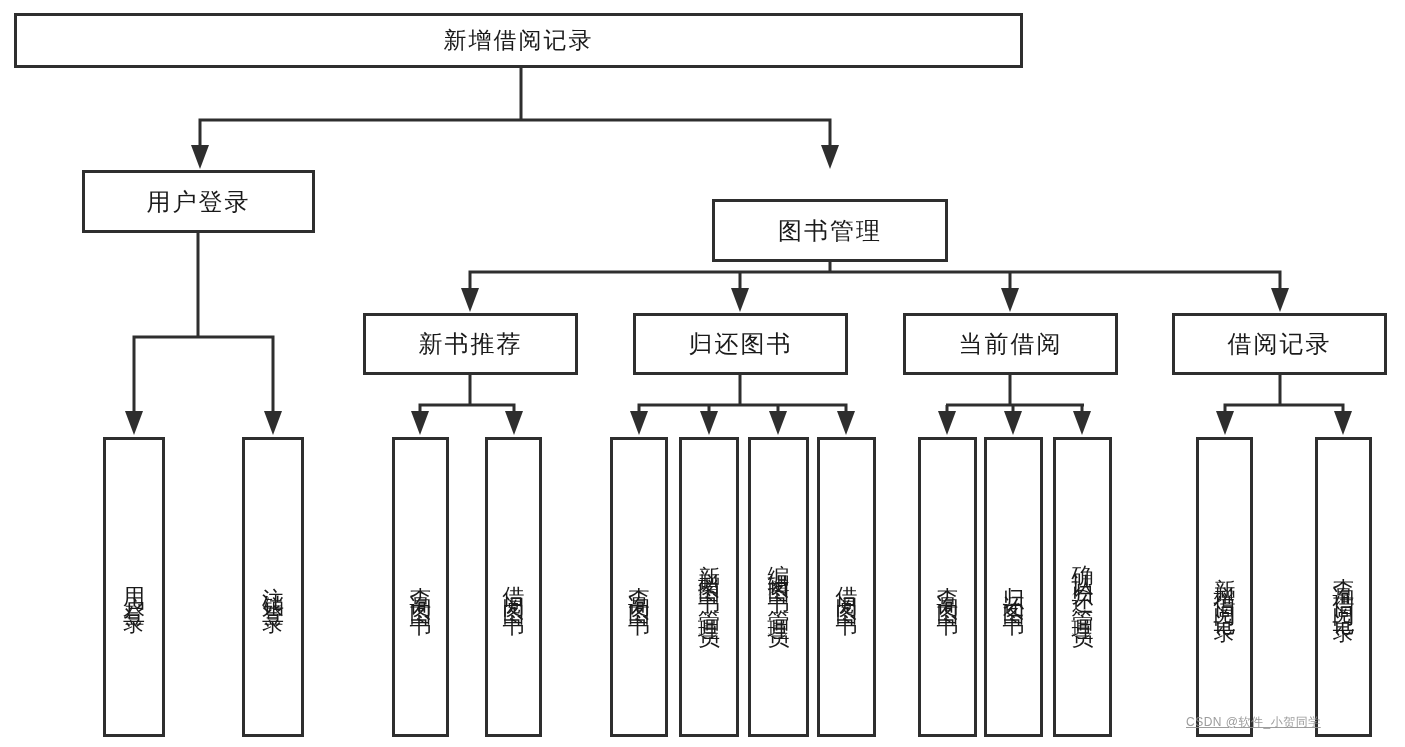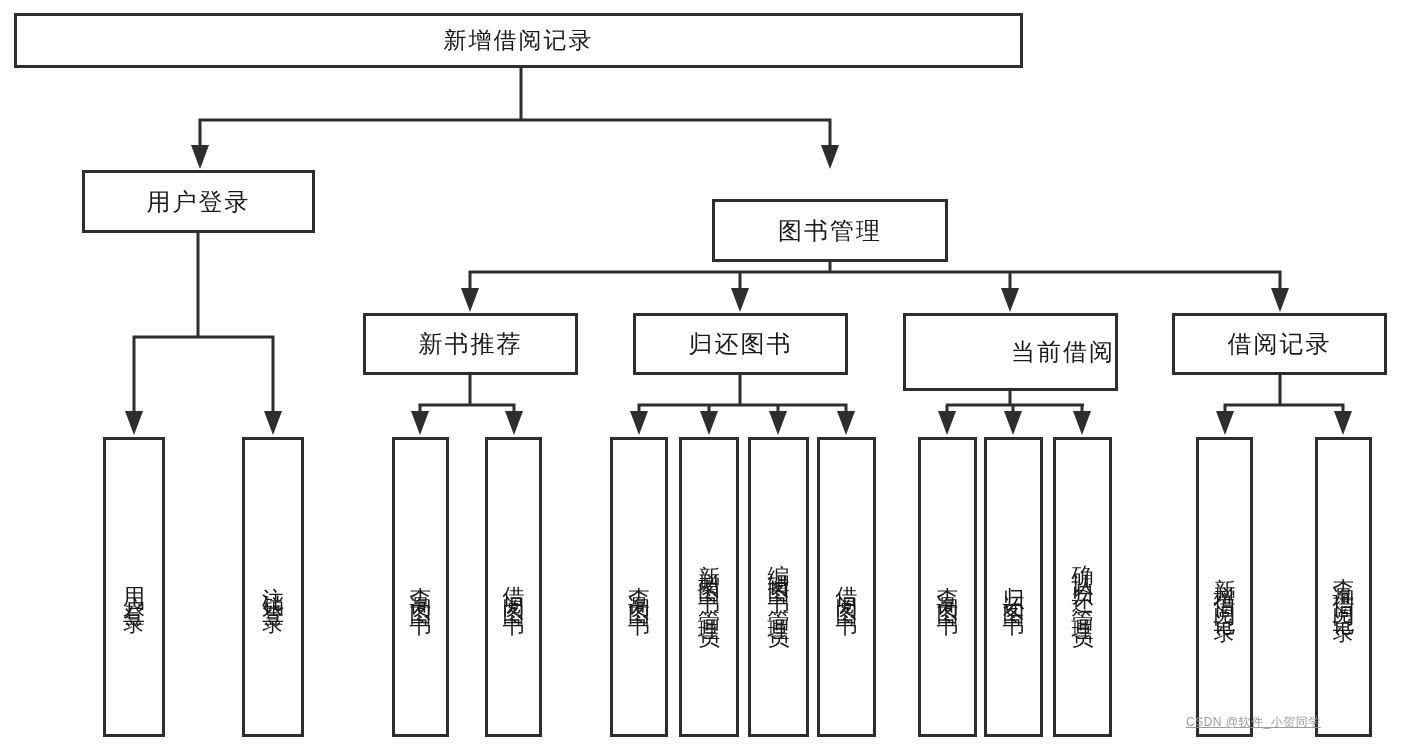--- a/index.html
+++ b/index.html
@@ -112,21 +112,21 @@
   <div class="box" style="left:712px; top:170px; width:236px; height:63px;margin-top:29px;">
     <span class="h-label">图书管理</span>
   </div>
 
   <div class="box" style="left:363px; top:313px; width:215px; height:62px;">
     <span class="h-label">新书推荐</span>
   </div>
   <div class="box" style="left:633px; top:313px; width:215px; height:62px;">
     <span class="h-label">归还图书</span>
   </div>
-  <div class="box" style="left:903px; top:313px; width:215px; height:78px;justify-content:flex-end;">
+  <div class="box" style="left:903px; top:313px; width:215px; height:62px;">
     <span class="h-label">当前借阅</span>
   </div>
   <div class="box" style="left:1172px; top:313px; width:215px; height:62px;">
     <span class="h-label">借阅记录</span>
   </div>
 
   <div class="box" style="left:103px; top:437px; width:62px; height:300px;">
     <span class="v-label">用户登录</span>
   </div>
   <div class="box" style="left:242px; top:437px; width:62px; height:300px;">

